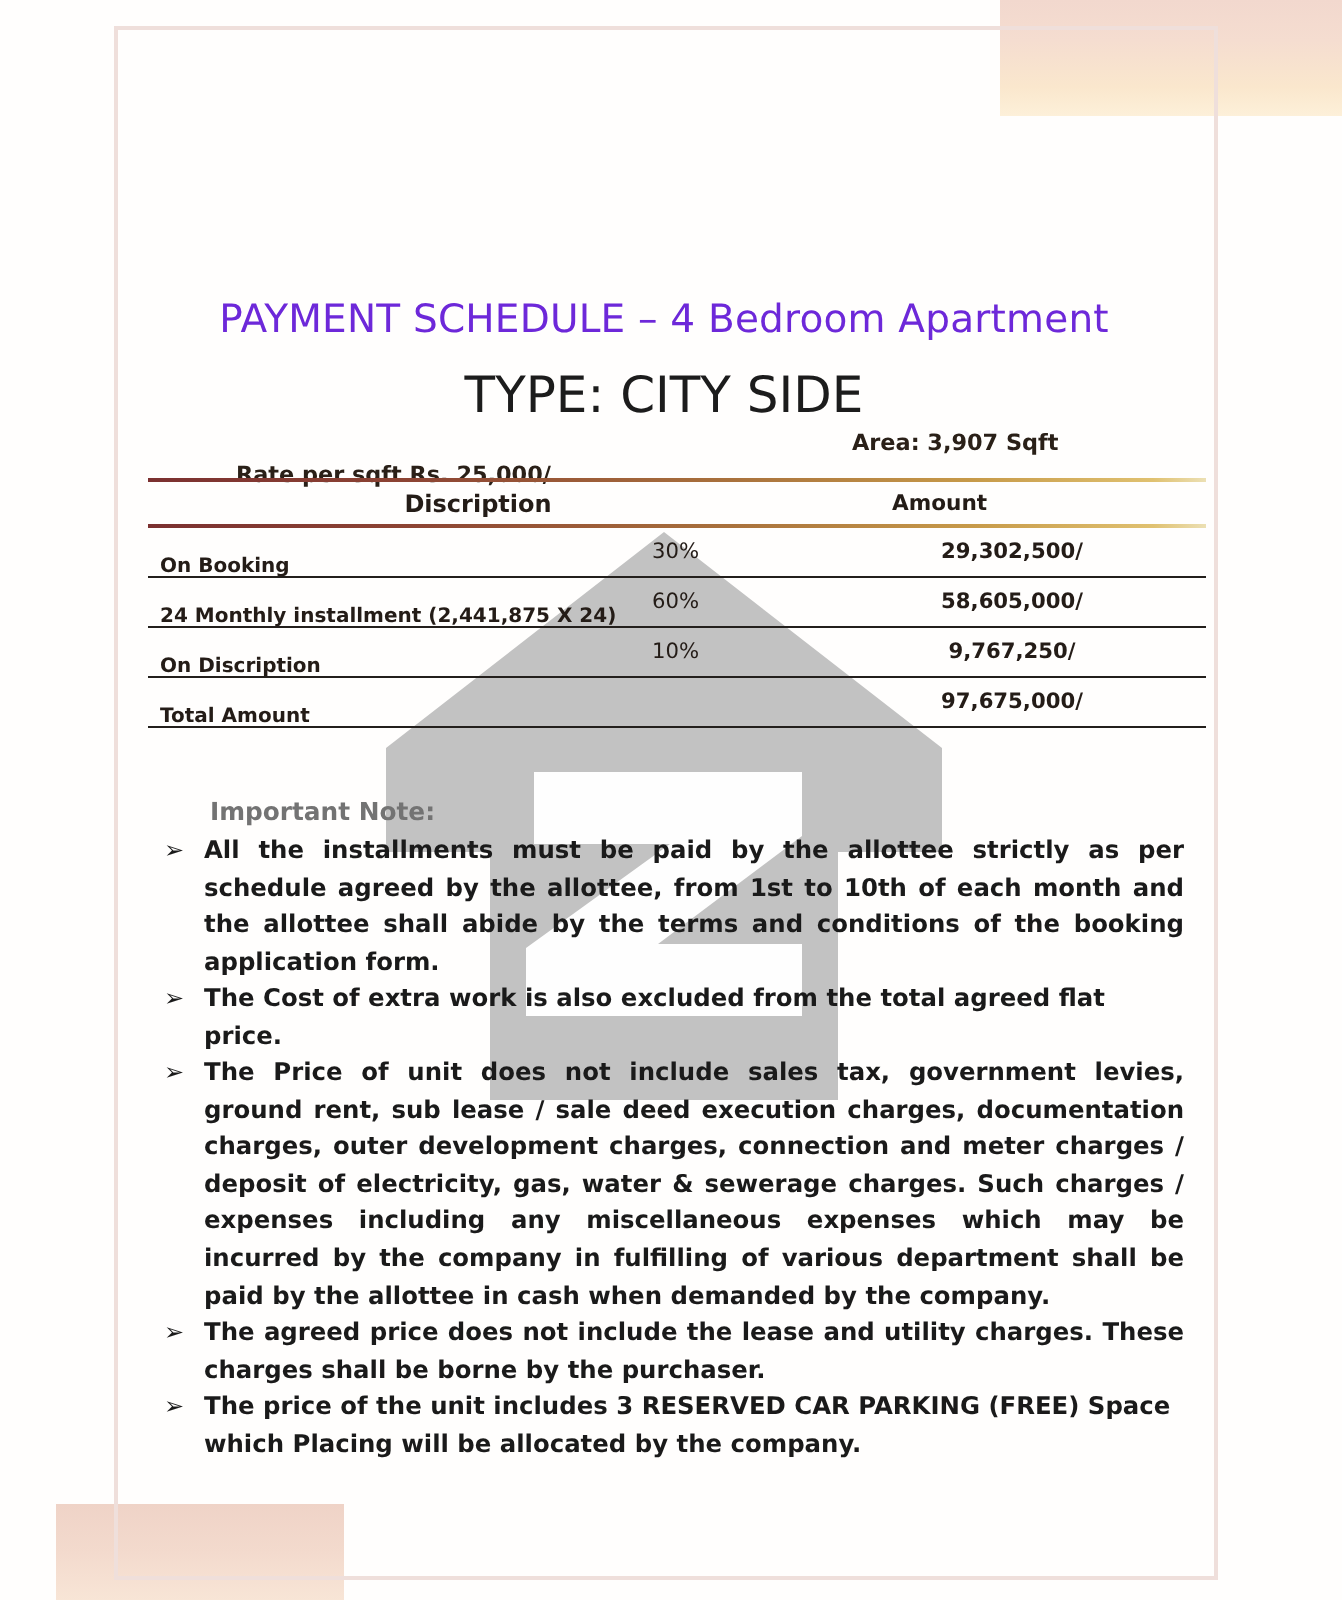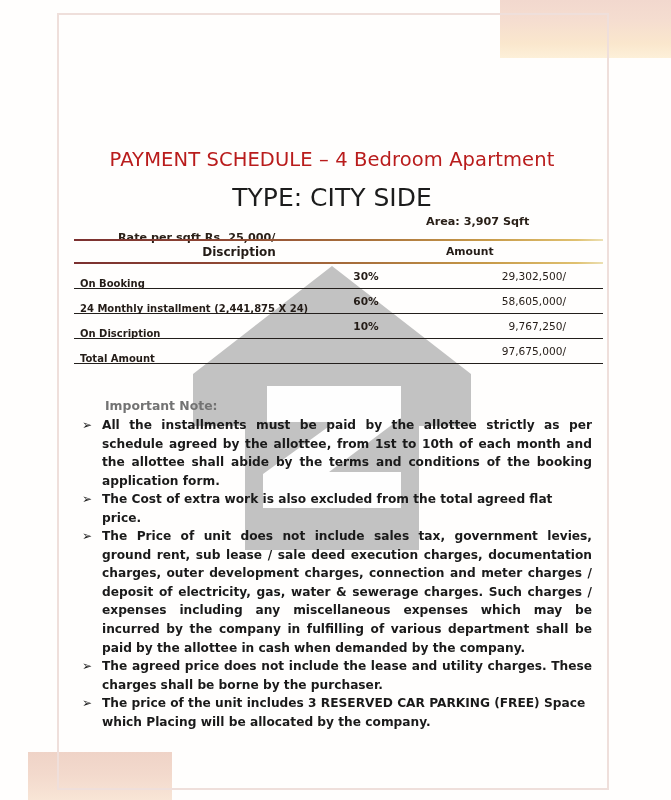--- a/index.html
+++ b/index.html
@@ -71,21 +71,21 @@
   #title-block {
     position: absolute;
     left: 72px;
     top: 148px;
     width: 520px;
     text-align: center;
   }
   #doc-title {
     font-size: 19.5px;
     font-weight: 400;
-    color: #b91c1c;
+    color: #6d28d9;
     letter-spacing: 0.1px;
     line-height: 1.25;
     white-space: nowrap;
   }
   #doc-subtitle {
     font-size: 25px;
     font-weight: 400;
     color: #1c1c1c;
     margin-top: 10px;
     line-height: 1.25;
@@ -140,36 +140,36 @@
     position: absolute;
     left: 6px;
     top: 14px;
     font-size: 10px;
     font-weight: bold;
     color: #241c17;
     white-space: nowrap;
   }
   .trow .c-pct {
     position: absolute;
-    left: 262px;
+    left: 252px;
     top: 6px;
     width: 60px;
-    text-align: center;
+    text-align: left;
     font-size: 10.6px;
-    font-weight: bold;
+    font-weight: normal;
     color: #241c17;
   }
   .trow .c-amt {
     position: absolute;
     left: 372px;
     top: 6px;
     width: 120px;
-    text-align: right;
+    text-align: center;
     font-size: 10.6px;
-    font-weight: normal;
+    font-weight: bold;
     color: #241c17;
   }
   #thead-row {
     position: relative;
     height: 21px;
   }
   #thead-row .h-desc {
     position: absolute;
     left: 0;
     top: 4px;

